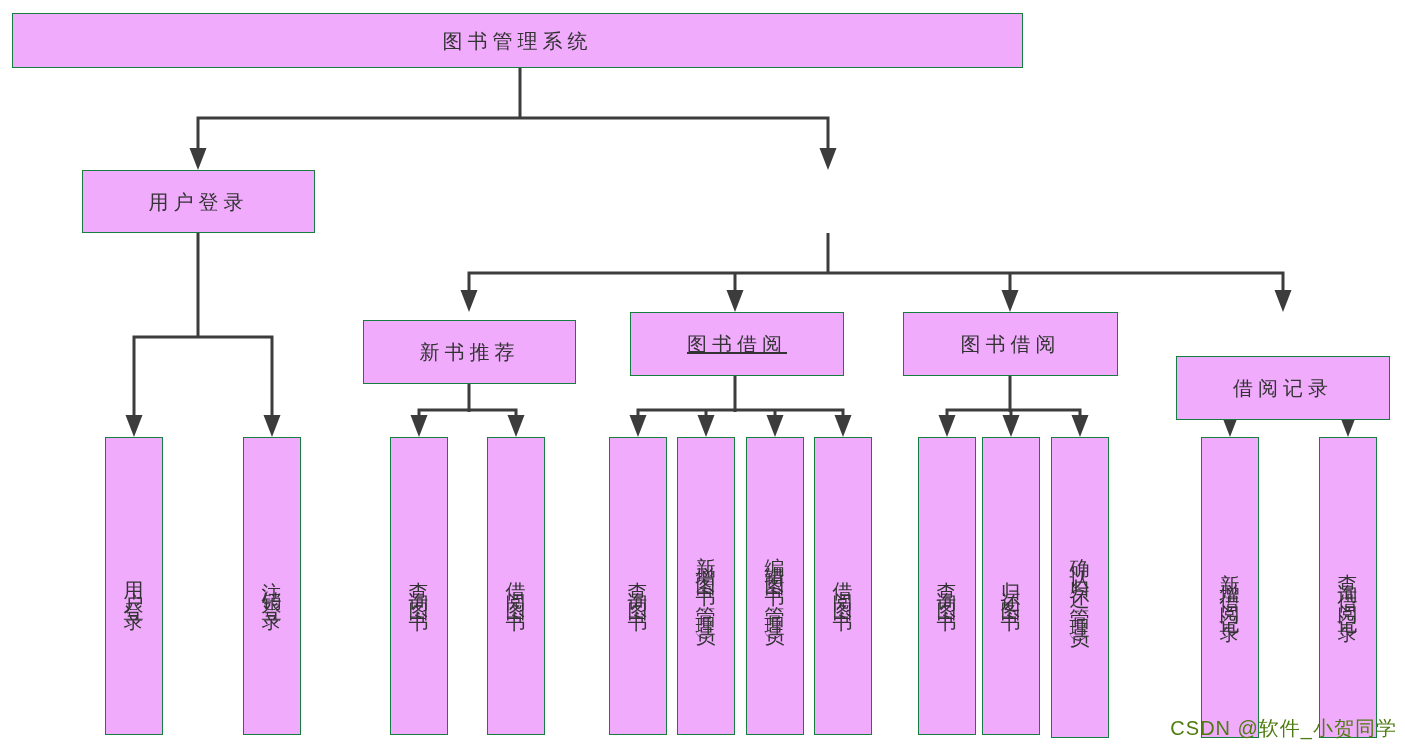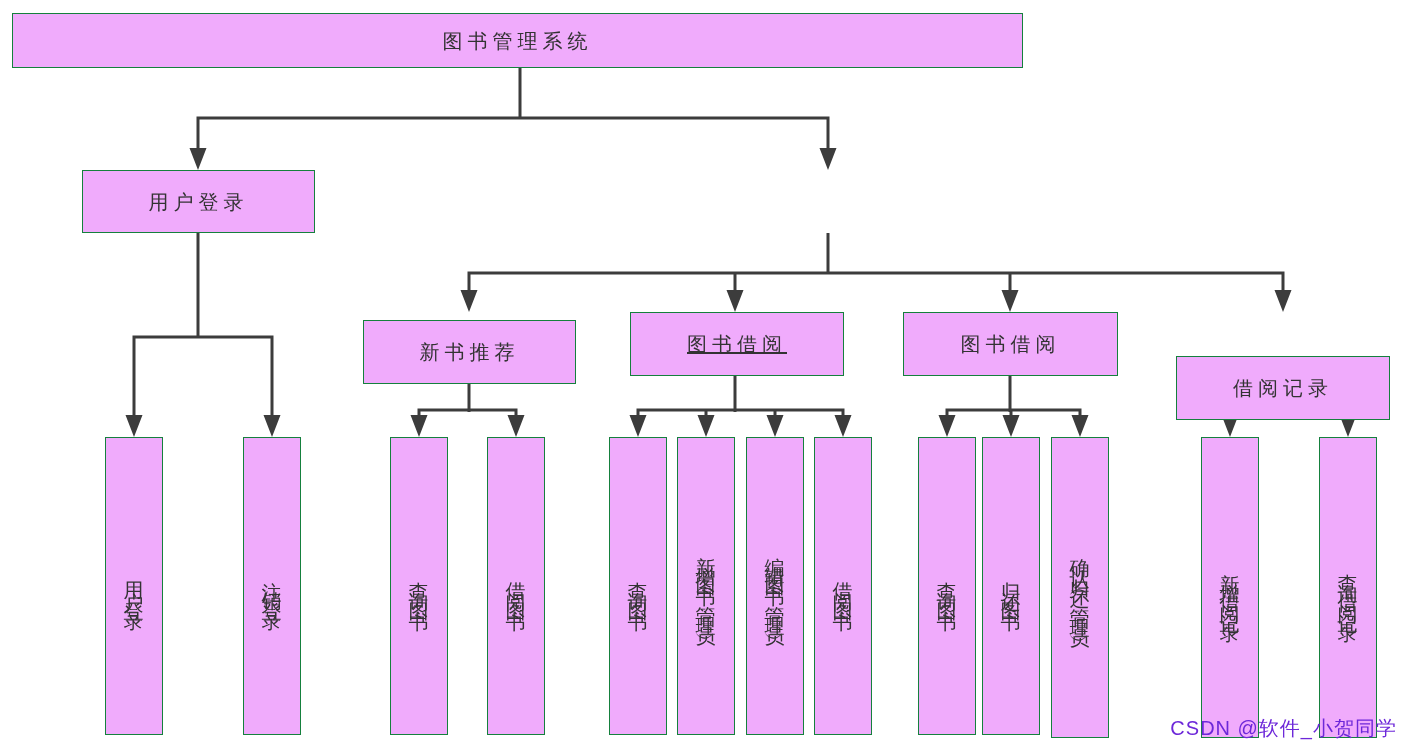--- a/index.html
+++ b/index.html
@@ -40,21 +40,21 @@
   .node.v {
     writing-mode: vertical-rl;
     letter-spacing: 10px;
   }
   .watermark {
     position: absolute;
     right: 8px;
     bottom: 5px;
     font-size: 20px;
     letter-spacing: 1px;
-    color: #6d28d9;
+    color: #4d7c0f;
     white-space: nowrap;
   }
 </style>
 </head>
 <body>
 
 <div class="stage">
 
   <svg class="connectors" viewBox="0 0 1405 747" xmlns="http://www.w3.org/2000/svg">
 

